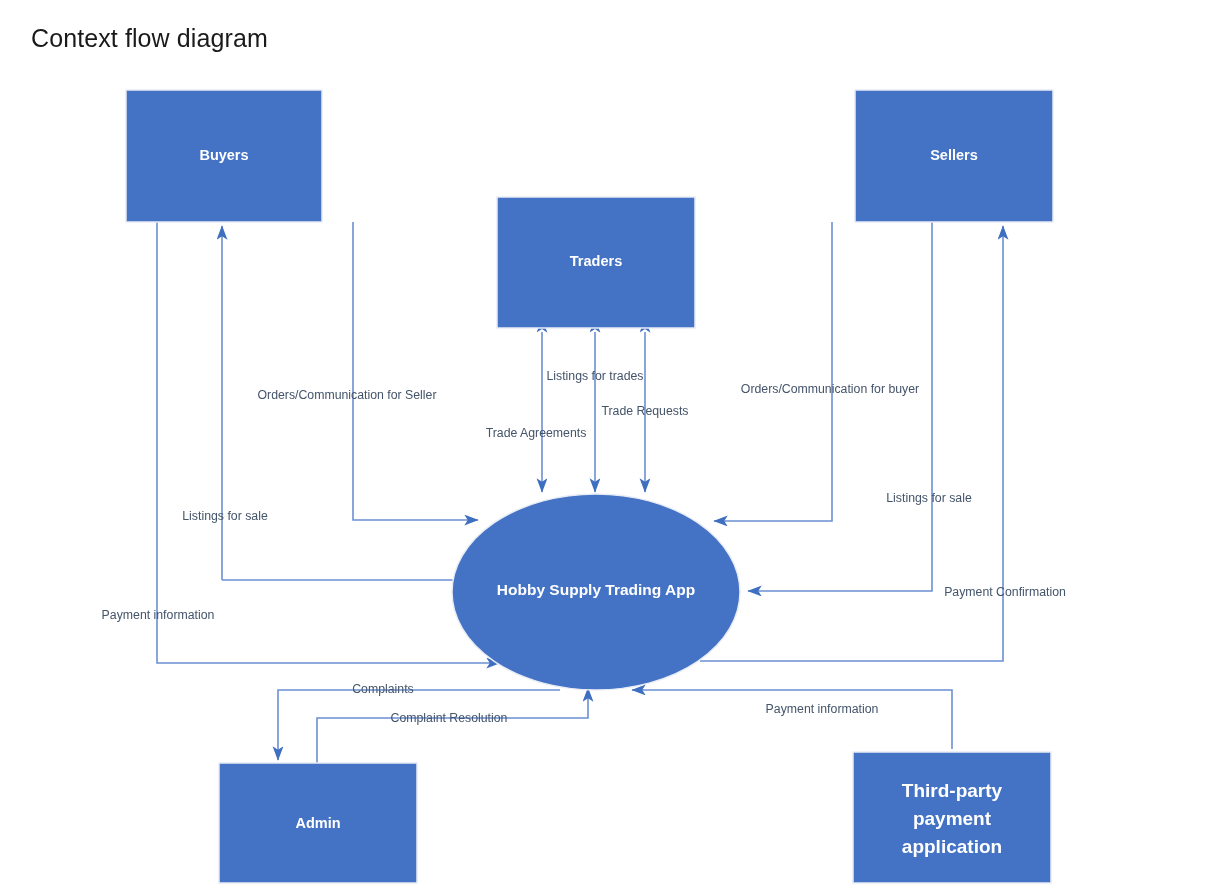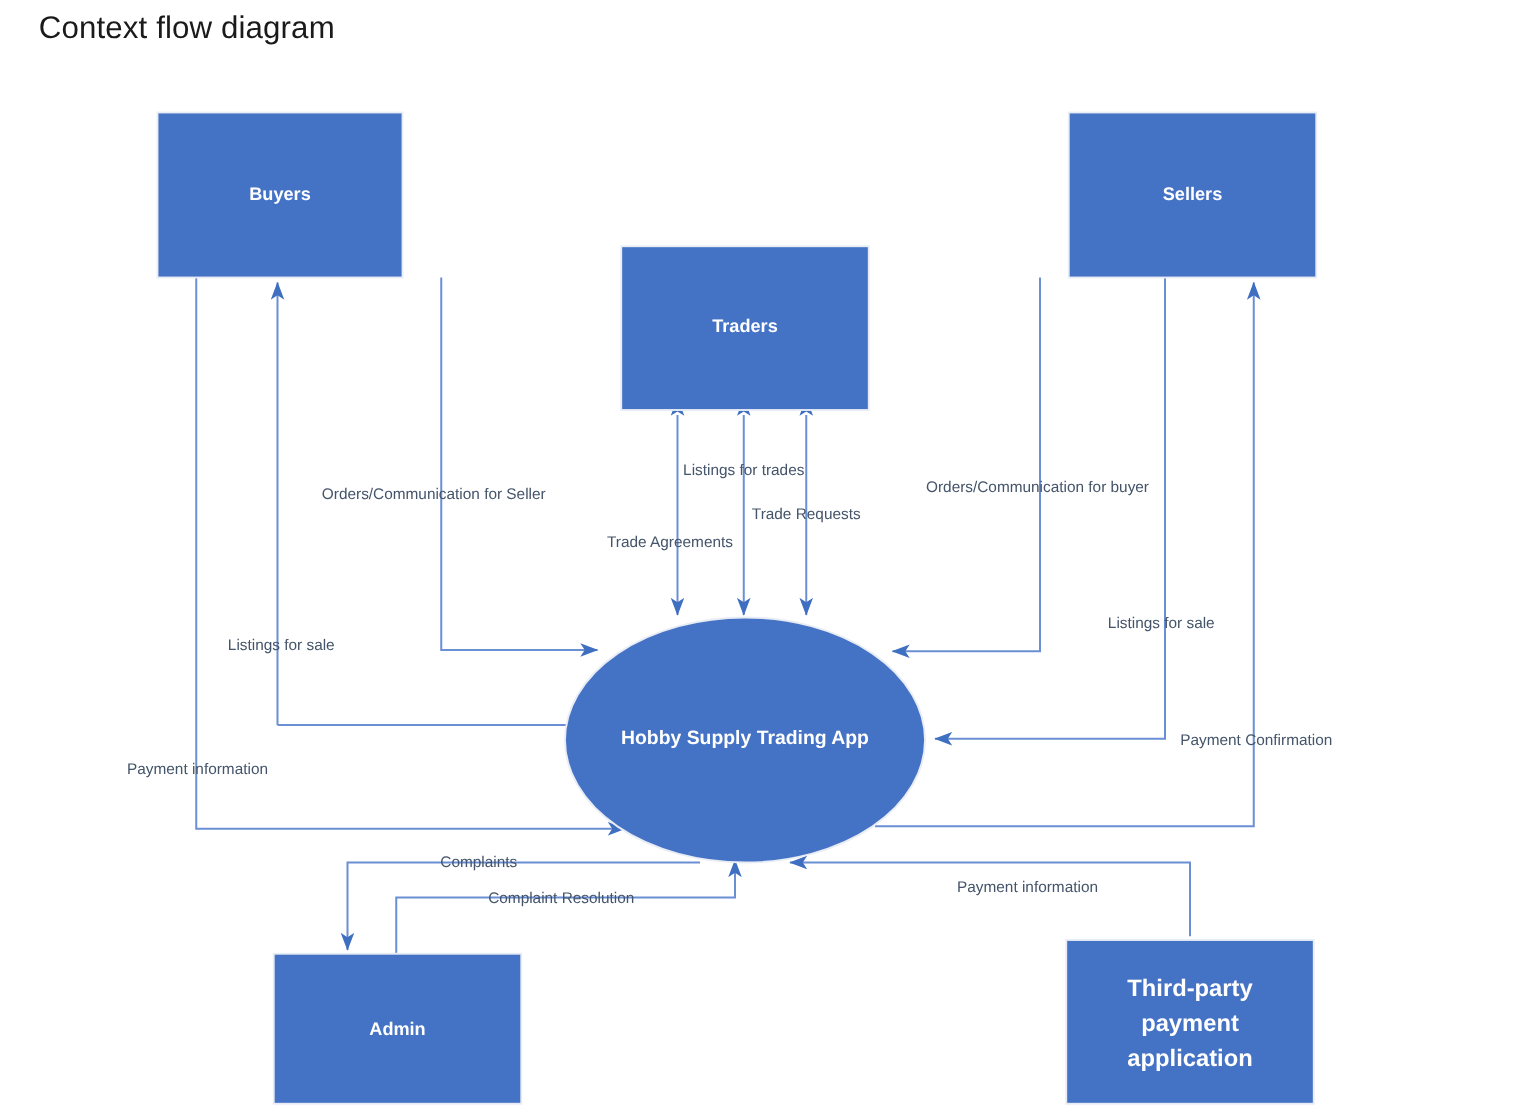--- a/index.html
+++ b/index.html
@@ -15,21 +15,21 @@
   }
   #canvas {
     position: relative;
     width: 1220px;
     height: 894px;
     background: #ffffff;
   }
   .page-title {
     position: absolute;
     left: 31px;
-    top: 8px;
+    top: 24px;
     font-size: 25px;
     color: #1a1a1a;
     font-family: "Liberation Sans", sans-serif;
     letter-spacing: 0.1px;
     white-space: nowrap;
   }
   svg.diagram {
     position: absolute;
     left: 0;
     top: 0;

